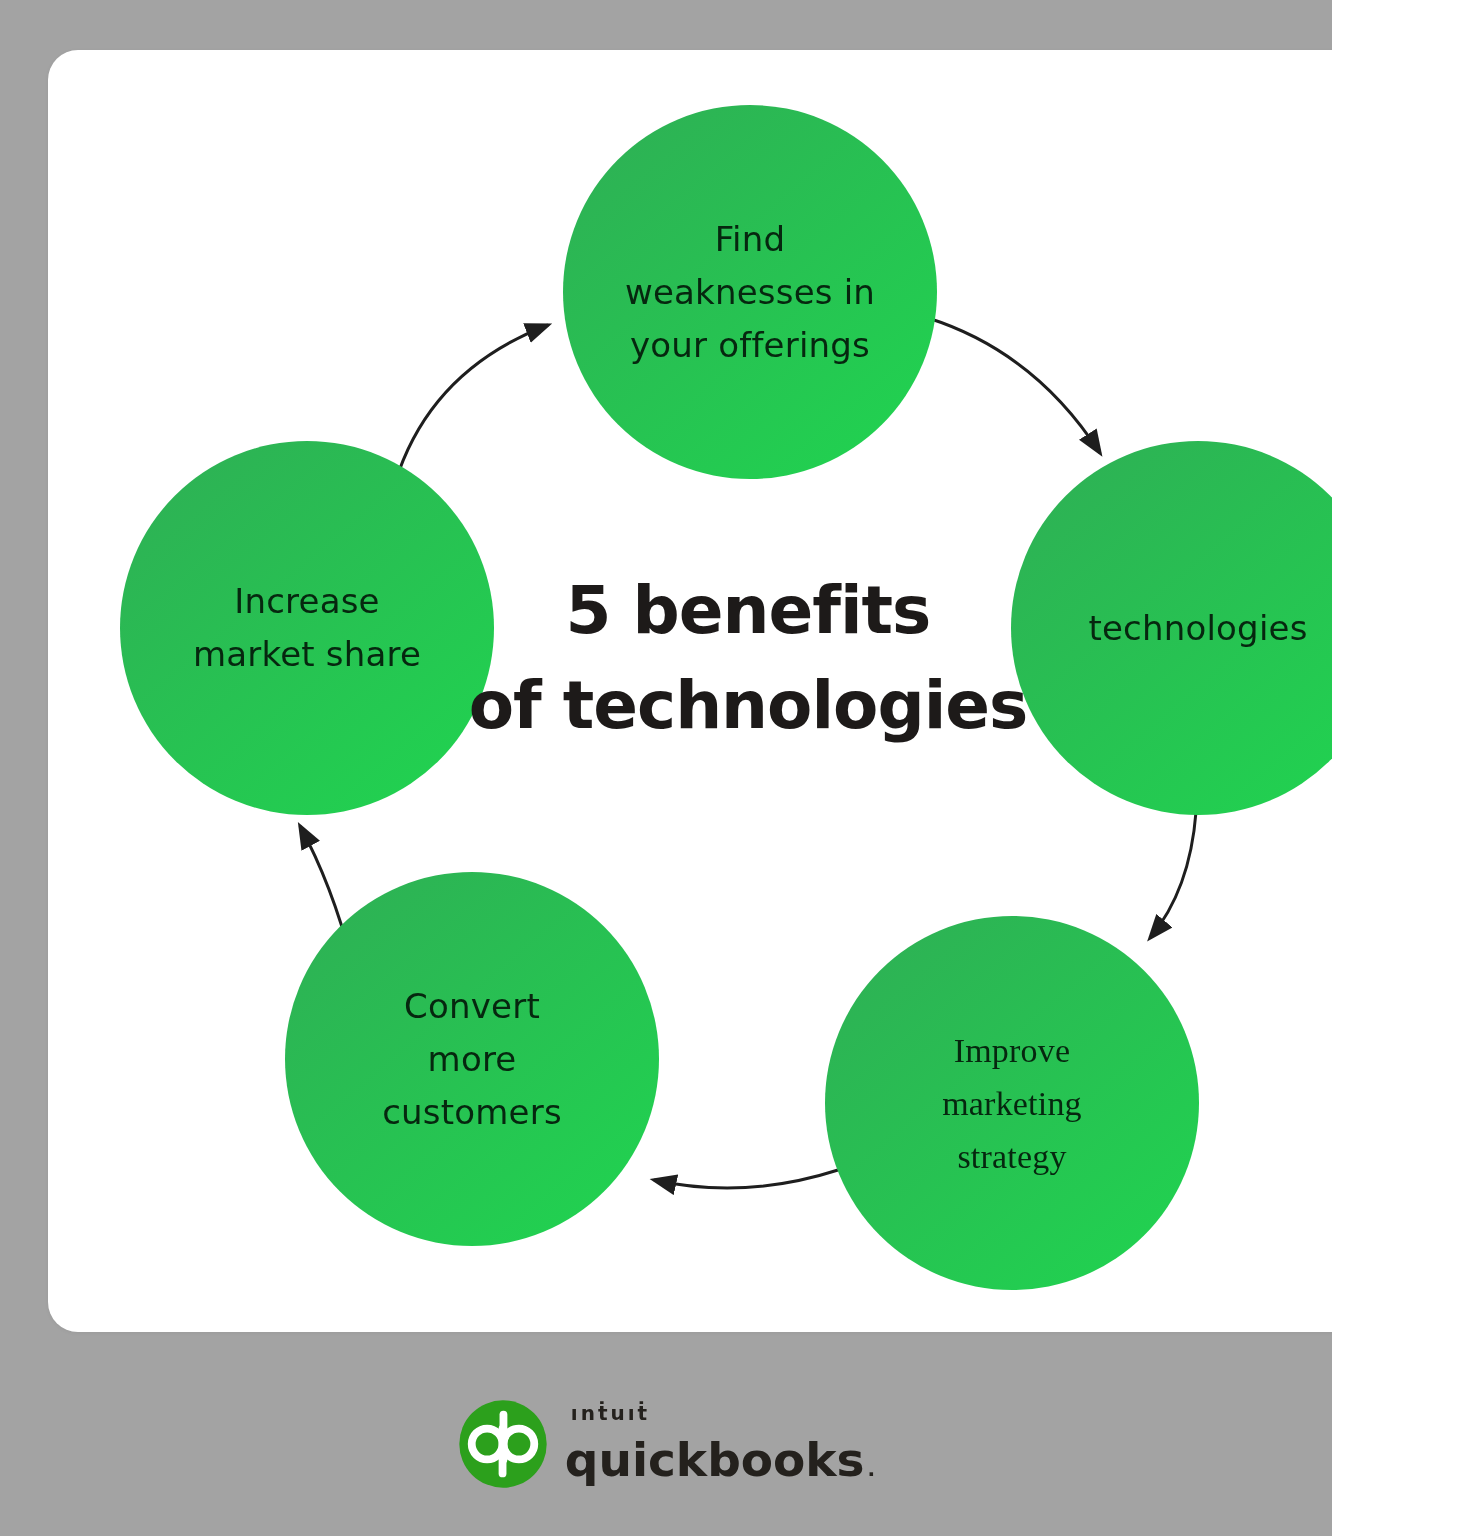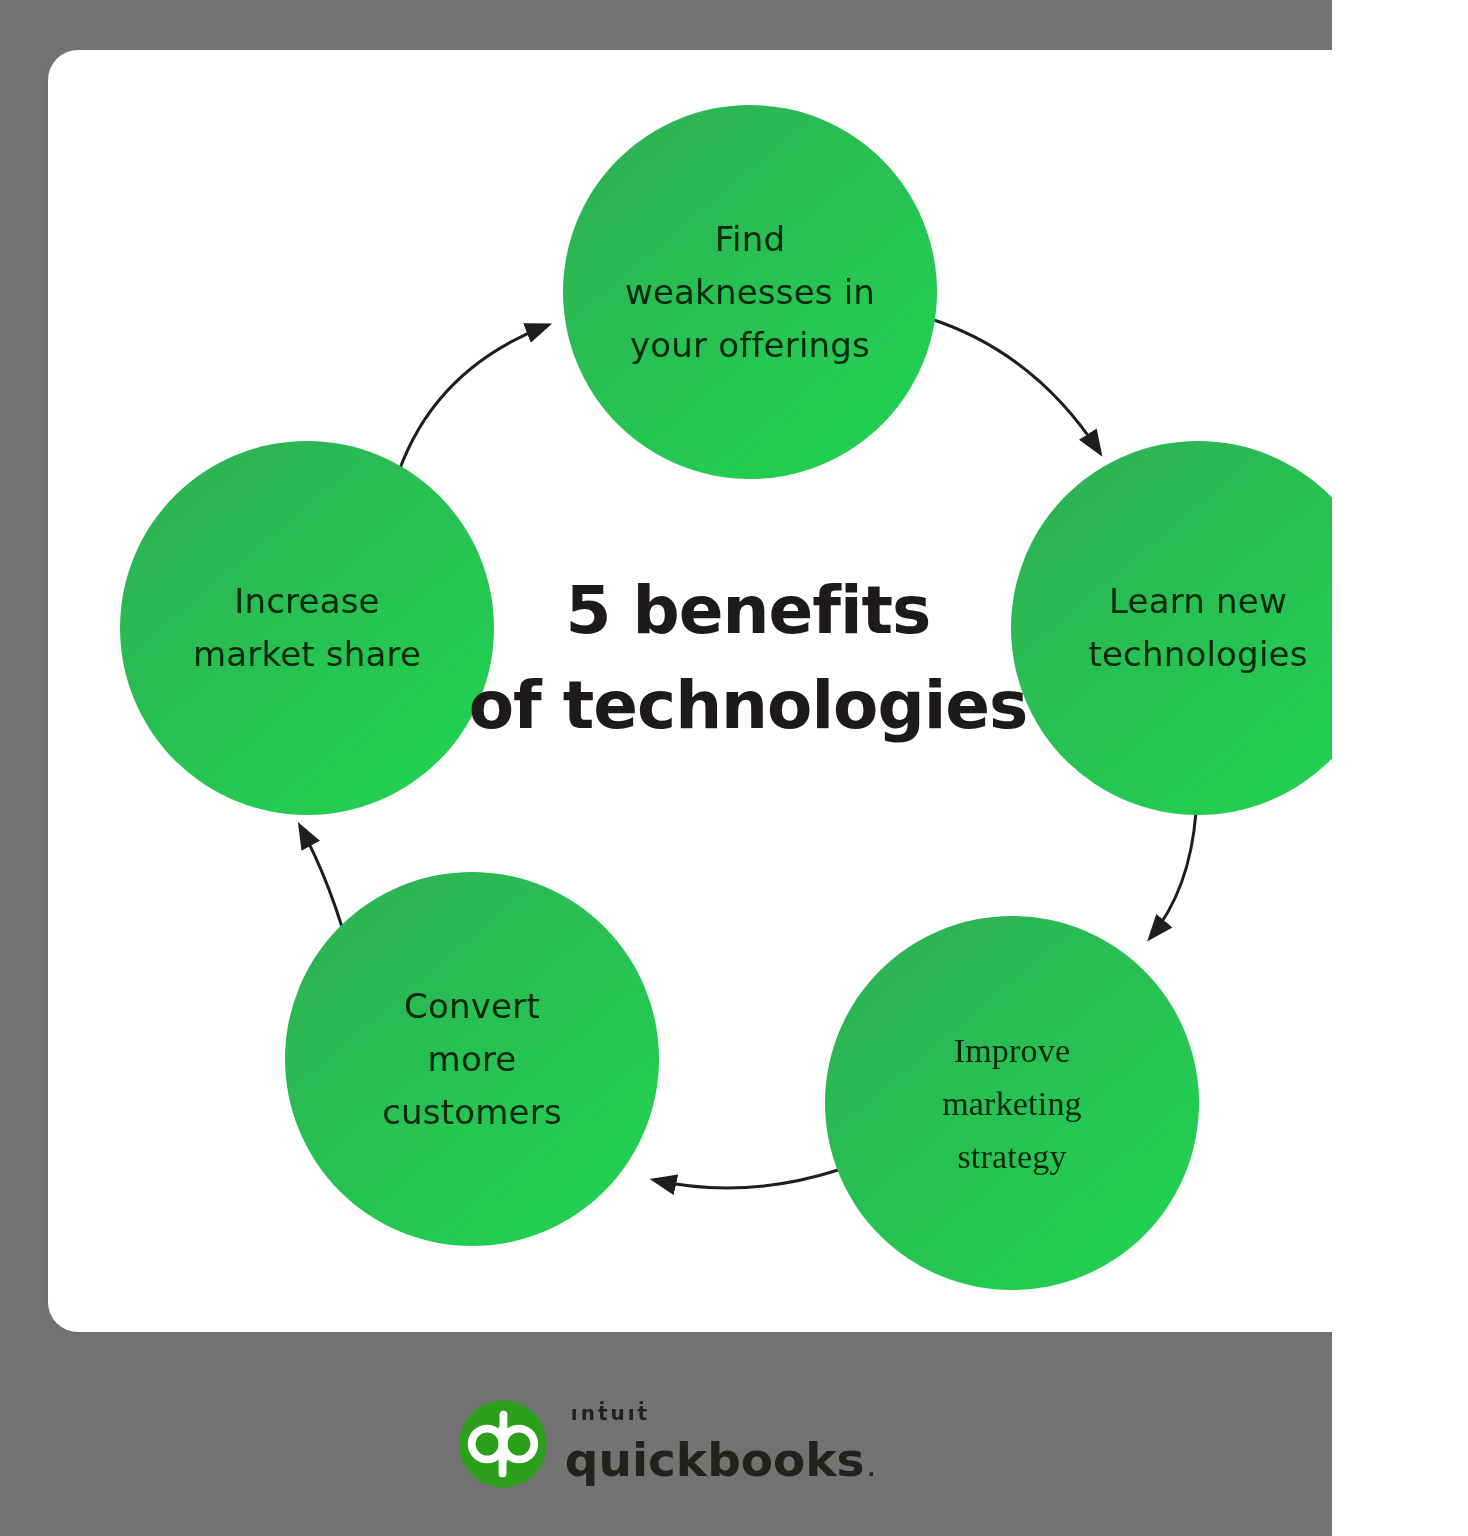--- a/index.html
+++ b/index.html
@@ -1,20 +1,20 @@
 <!DOCTYPE html>
 <html><head>
 <meta charset="utf-8">
 <style>
   html, body { margin: 0; padding: 0; }
   .stage {
     position: relative;
     width: 1332px;
     height: 1536px;
-    background: #737373;
+    background: #a3a3a3;
     overflow: hidden;
     font-family: "DejaVu Sans", "Liberation Sans", sans-serif;
   }
   .card {
     position: absolute;
     left: 48px; top: 50px;
     width: 1390px; height: 1282px;
     background: #ffffff;
     border-radius: 30px;
     box-shadow: 0 1px 4px rgba(0,0,0,0.05);
@@ -120,21 +120,20 @@
     <path d="M 352 962 Q 332 885 300 826" fill="none" stroke="#1e1e1e" stroke-width="3" marker-end="url(#ah)"></path>
   </svg>
 
   <div class="circle c-top">
     <span>Find</span>
     <span>weaknesses in</span>
     <span>your offerings</span>
   </div>
 
   <div class="circle c-right">
-    <span>Learn new</span>
     <span>technologies</span>
   </div>
 
   <div class="circle c-bottom-right">
     <span>Improve</span>
     <span>marketing</span>
     <span>strategy</span>
   </div>
 
   <div class="circle c-bottom-left">

